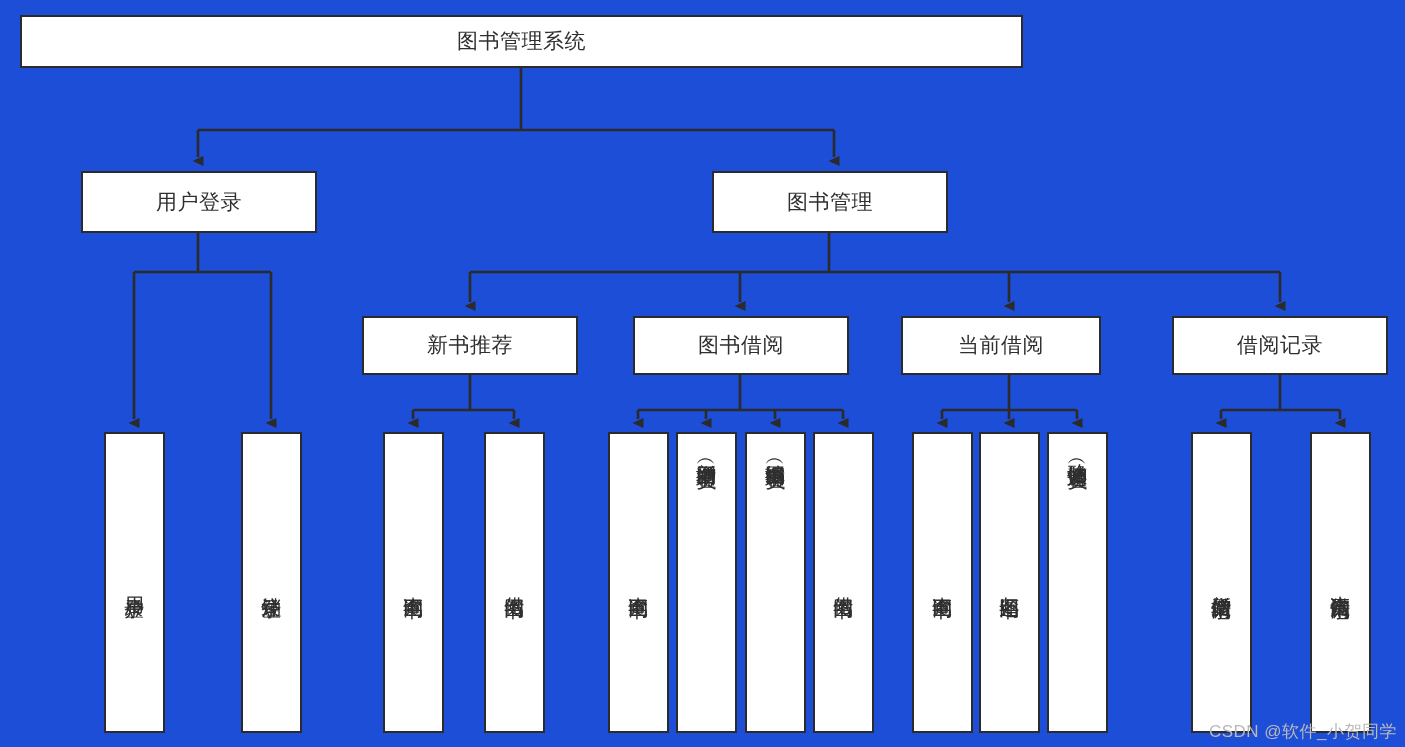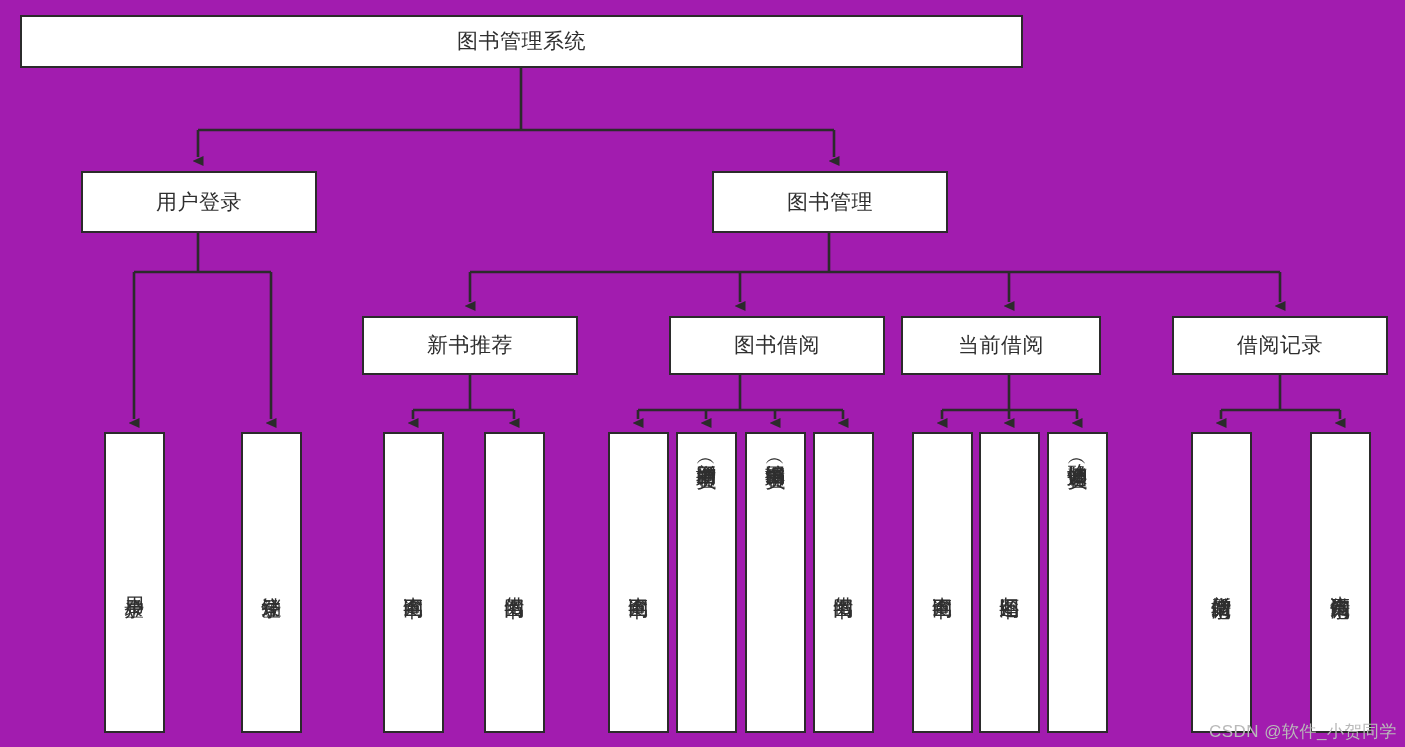--- a/index.html
+++ b/index.html
@@ -8,21 +8,21 @@
     padding: 0;
     background: #ffffff;
   }
   body {
     font-family: "Liberation Sans", "DejaVu Sans", sans-serif;
   }
   #canvas {
     position: relative;
     width: 1405px;
     height: 747px;
-    background: #a21caf;
+    background: #1d4ed8;
     overflow: hidden;
   }
   #edges {
     position: absolute;
     left: 0;
     top: 0;
     width: 1405px;
     height: 747px;
     pointer-events: none;
   }
@@ -138,21 +138,21 @@
   <div class="node" style="left:81px; top:171px; width:236px; height:62px;">
     <span class="label">用户登录</span>
   </div>
   <div class="node" style="left:362px; top:316px; width:216px; height:59px;">
     <span class="label">新书推荐</span>
   </div>
 
   <div class="node" style="left:712px; top:171px; width:236px; height:62px;">
     <span class="label">图书管理</span>
   </div>
-  <div class="node" style="left:633px; top:316px; width:216px; height:59px;margin-left:36px;">
+  <div class="node" style="left:633px; top:316px; width:216px; height:59px;">
     <span class="label">图书借阅</span>
   </div>
   <div class="node" style="left:901px; top:316px; width:200px; height:59px;">
     <span class="label">当前借阅</span>
   </div>
   <div class="node" style="left:1172px; top:316px; width:216px; height:59px;">
     <span class="label">借阅记录</span>
   </div>
 
   <div class="node vertical leaf-center" style="left:104px; top:432px; width:61px; height:301px;">

